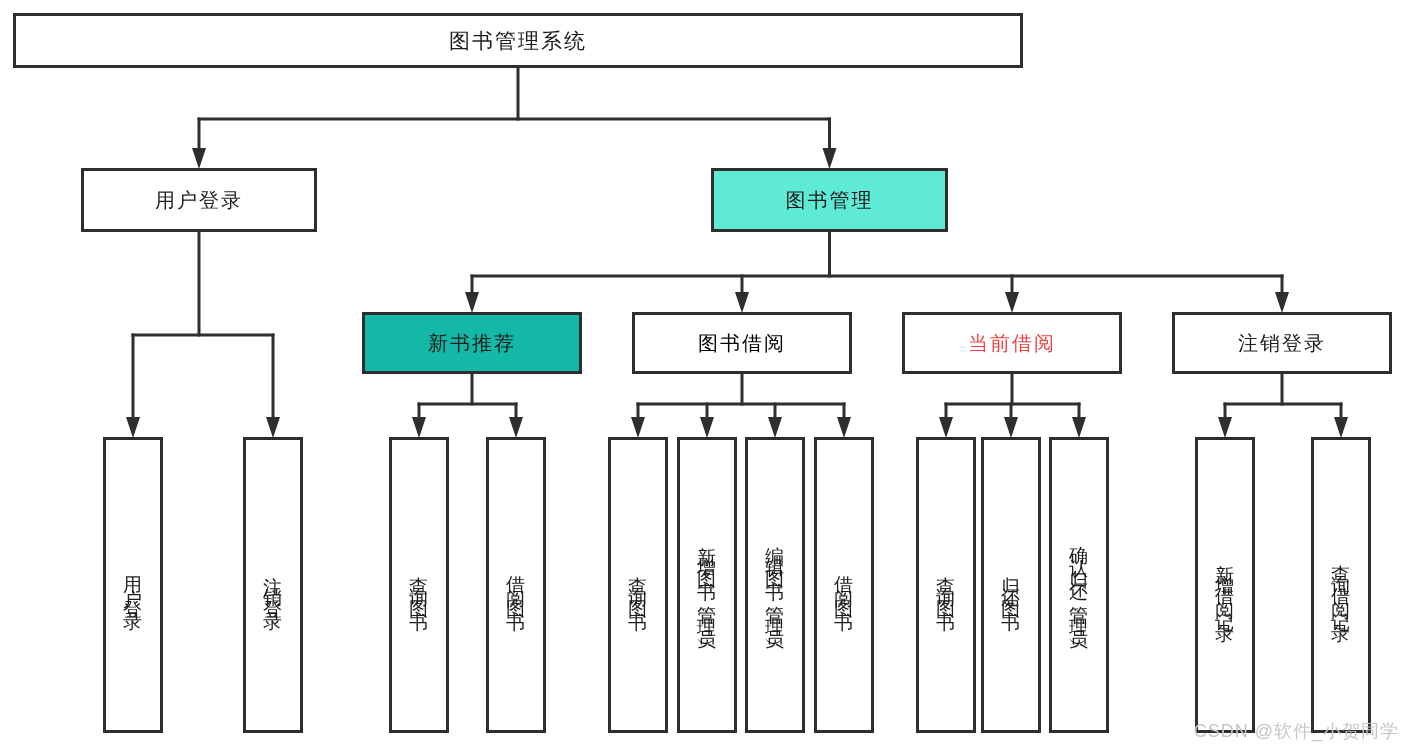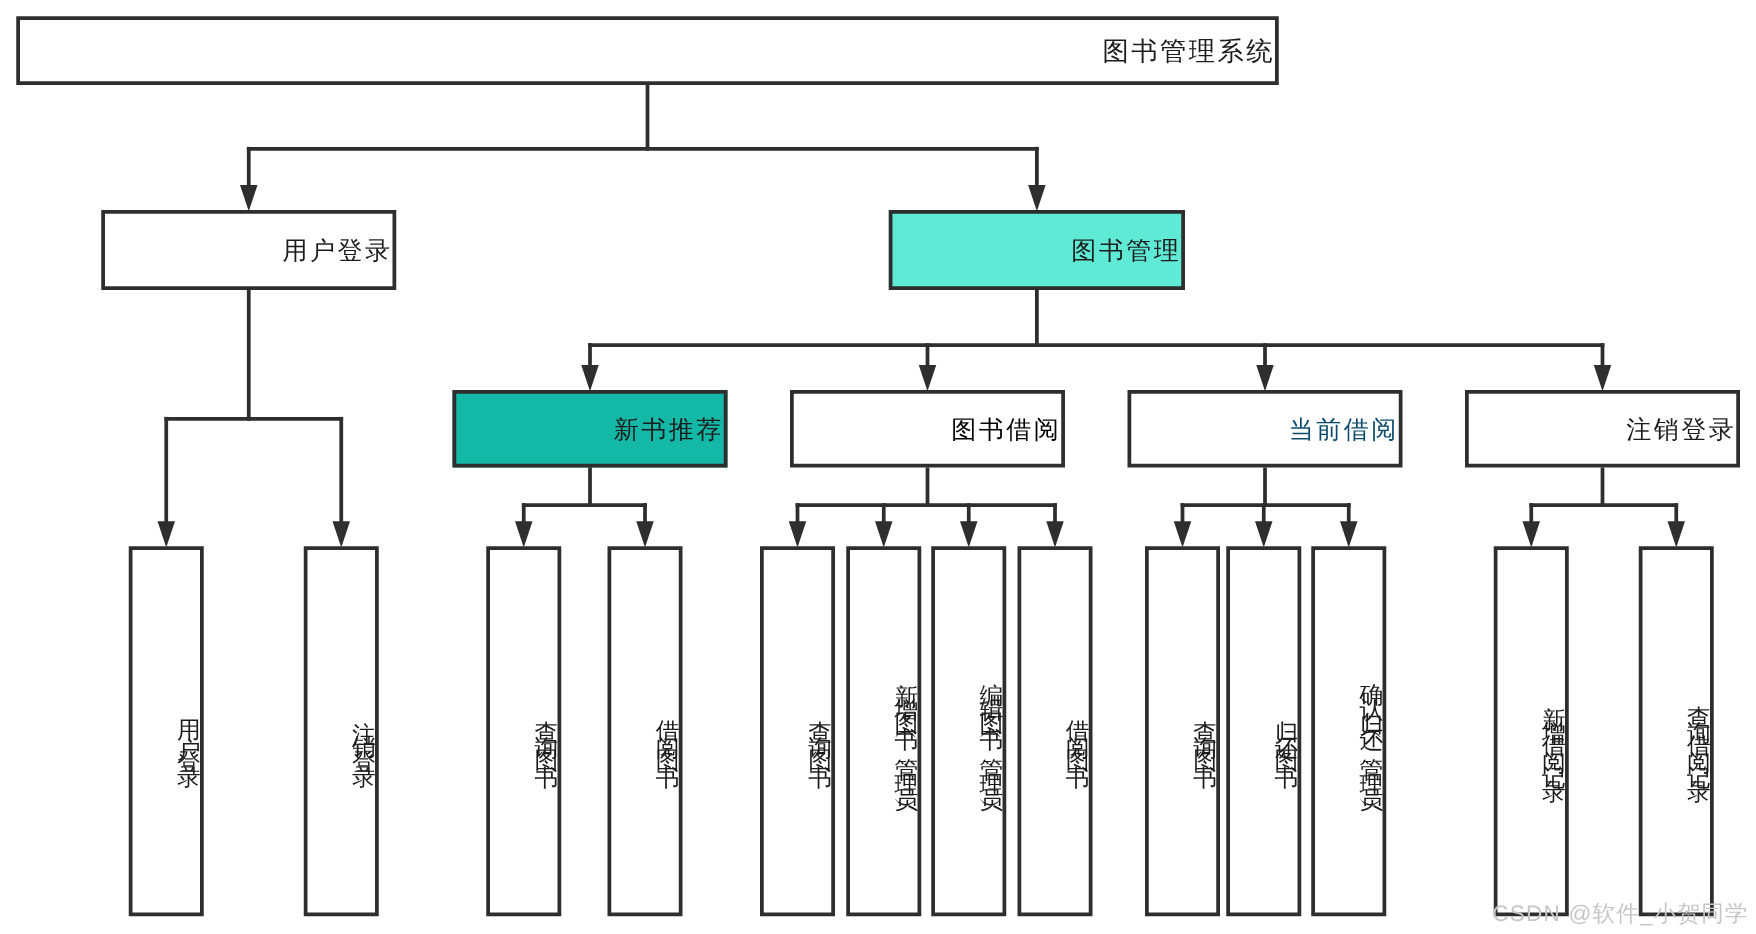--- a/index.html
+++ b/index.html
@@ -20,21 +20,21 @@
     left: 0;
     top: 0;
   }
   .node {
     position: absolute;
     box-sizing: border-box;
     border: 3px solid #7f1d1d;
     background: #ffffff;
     display: flex;
     align-items: center;
-    justify-content: flex-end;
+    justify-content: center;
     z-index: 2;
   }
   .node.h .node-label {
     font-size: 20px;
     letter-spacing: 2px;
     white-space: nowrap;
   }
   .node.top .node-label {
     font-size: 21px;
   }
@@ -129,21 +129,21 @@
       <div class="node v" style="left: 243px; top: 437px; width: 60px; height: 296px; border-color: rgb(46, 46, 46); background: rgb(255, 255, 255);">
         <span class="node-label" style="color: rgb(28, 28, 28);">注销登录</span>
       </div>
       <div class="node h" style="left: 362px; top: 312px; width: 220px; height: 62px; border-color: rgb(46, 46, 46); background: #14b8a6;">
         <span class="node-label" style="color: rgb(28, 28, 28);">新书推荐</span>
       </div>
       <div class="node h" style="left: 632px; top: 312px; width: 220px; height: 62px; border-color: rgb(46, 46, 46); background: rgb(255, 255, 255);">
         <span class="node-label" style="color: #000000;">图书借阅</span>
       </div>
       <div class="node h" style="left: 902px; top: 312px; width: 220px; height: 62px; border-color: rgb(46, 46, 46); background: rgb(255, 255, 255);">
-        <span class="node-label" style="color: #0c4a6e;">当前借阅</span>
+        <span class="node-label" style="color: #ef4444;">当前借阅</span>
       </div>
       <div class="node h" style="left: 1172px; top: 312px; width: 220px; height: 62px; border-color: rgb(46, 46, 46); background: rgb(255, 255, 255);">
         <span class="node-label" style="color: rgb(28, 28, 28);">注销登录</span>
       </div>
       <div class="node v" style="left: 389px; top: 437px; width: 60px; height: 296px; border-color: rgb(46, 46, 46); background: rgb(255, 255, 255);">
         <span class="node-label" style="color: rgb(28, 28, 28);">查询图书</span>
       </div>
       <div class="node v" style="left: 486px; top: 437px; width: 60px; height: 296px; border-color: rgb(46, 46, 46); background: rgb(255, 255, 255);">
         <span class="node-label" style="color: rgb(28, 28, 28);">借阅图书</span>
       </div>

